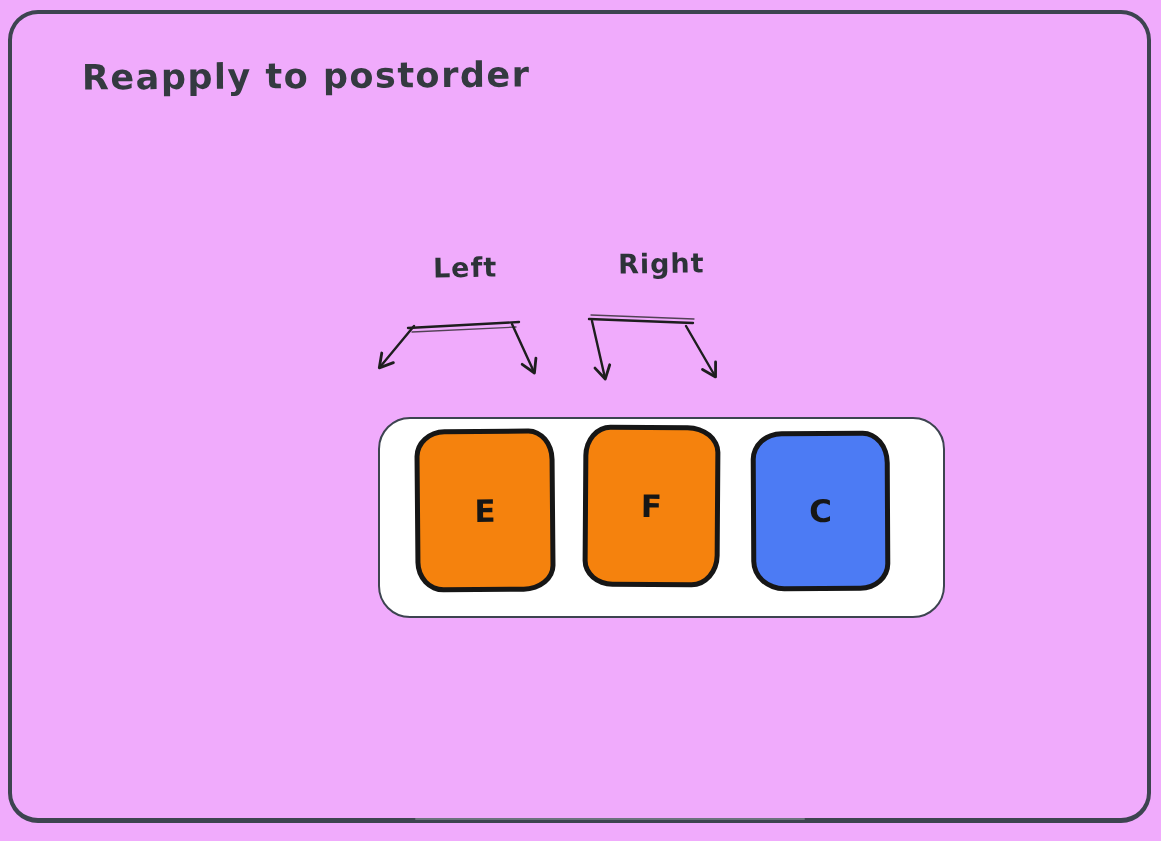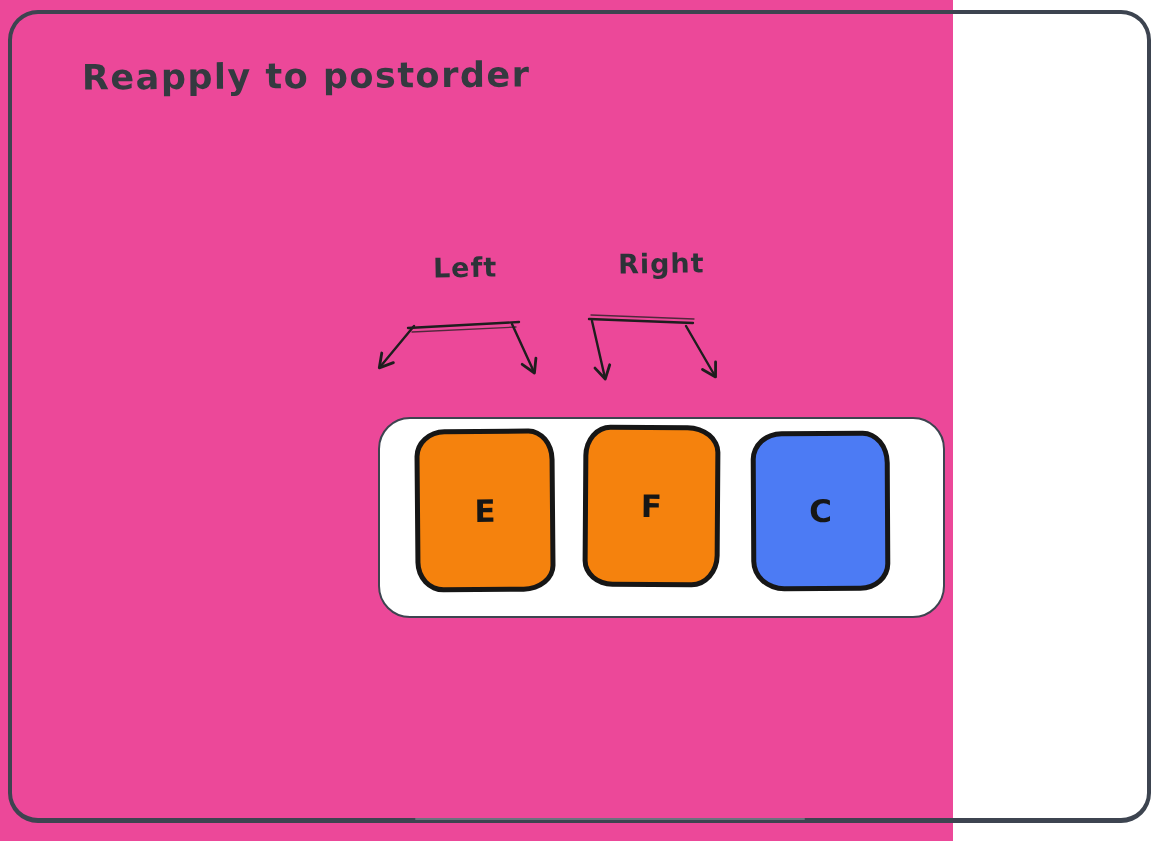--- a/index.html
+++ b/index.html
@@ -6,23 +6,23 @@
     margin: 0;
     padding: 0;
     background: #ffffff;
     width: 1167px;
     height: 841px;
     font-family: "DejaVu Sans", "Liberation Sans", sans-serif;
     overflow: hidden;
   }
   .stage {
     position: relative;
-    width: 953px;
+    width: 1161px;
     height: 841px;
-    background: #ec4899;
+    background: #f0abfc;
   }
   
   .frame {
     position: absolute;
     left: 8px;
     top: 10px;
     width: 1143px;
     height: 813px;
     border: 4px solid #3d4450;
     border-bottom-width: 5px;

